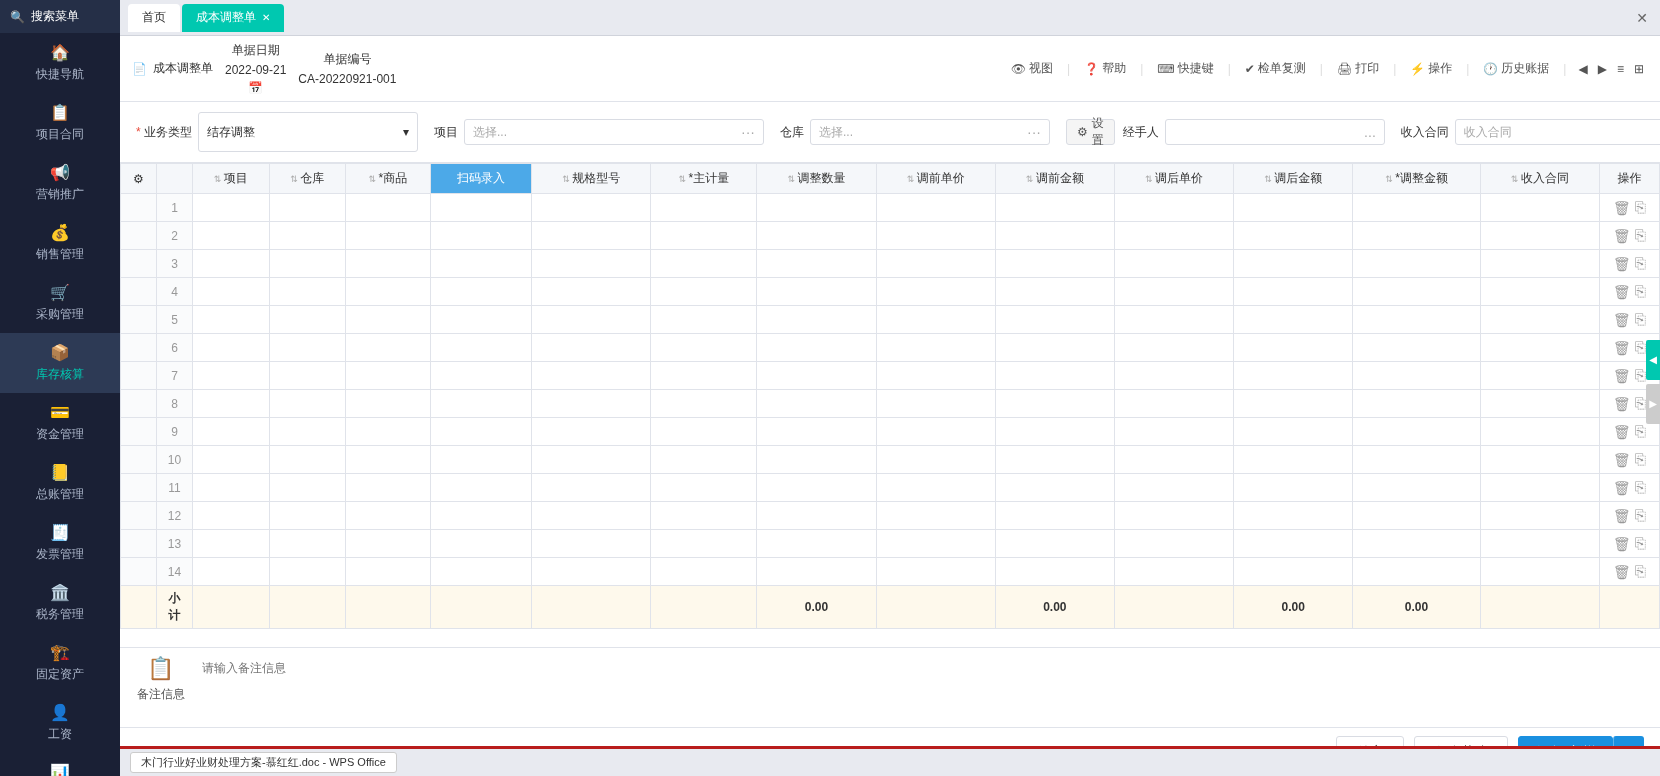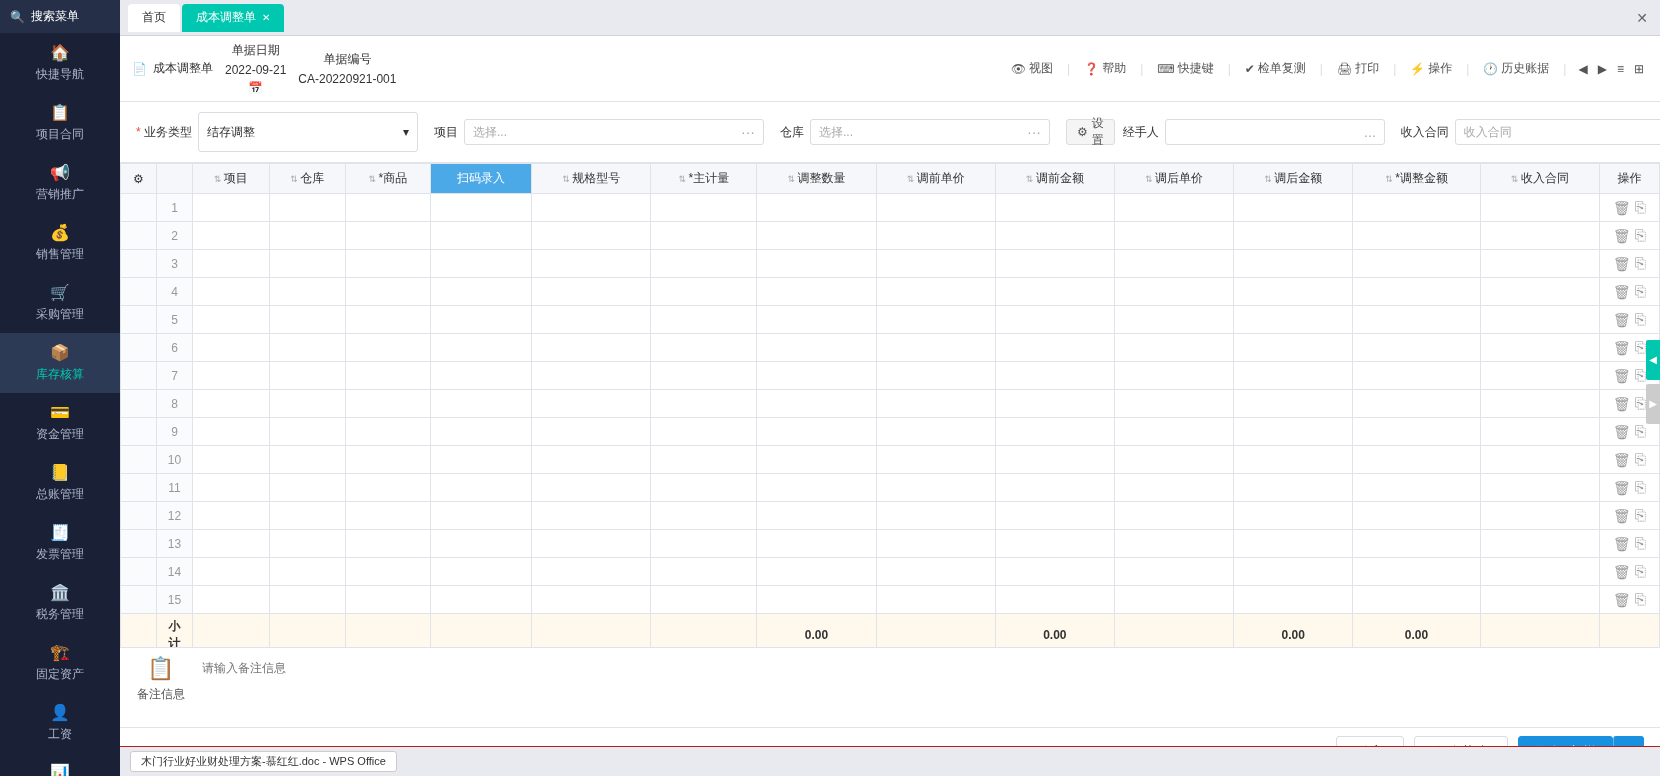--- a/index.html
+++ b/index.html
@@ -337,21 +337,21 @@
     .table-container::-webkit-scrollbar-thumb { background: #ccc; border-radius: 3px; }
 
     
     .taskbar {
       position: fixed;
       bottom: 0;
       left: 120px;
       right: 0;
       height: 30px;
       background: #e8eaf0;
-      border-top: 1px solid #b91c1c;
+      border-top: 3px solid #b91c1c;
       display: flex;
       align-items: center;
       padding: 0 10px;
       gap: 6px;
       z-index: 100;
     }
     .taskbar-item {
       background: #fff;
       border: 1px solid #ccc;
       border-radius: 3px;
@@ -889,43 +889,20 @@
               <td></td>
               <td></td>
               <td></td>
               <td>
         <div class="action-cell">
           <span class="action-icon">🗑</span>
           <span class="action-icon">⎘</span>
         </div>
       </td>
             </tr>
-            <tr>
-              <td style="background: rgb(250, 251, 252);"></td>
-              <td class="row-num">15</td>
-              <td></td>
-              <td></td>
-              <td></td>
-              <td></td>
-              <td></td>
-              <td></td>
-              <td></td>
-              <td></td>
-              <td></td>
-              <td></td>
-              <td></td>
-              <td></td>
-              <td></td>
-              <td>
-        <div class="action-cell">
-          <span class="action-icon">🗑</span>
-          <span class="action-icon">⎘</span>
-        </div>
-      </td>
-            </tr>
             <tr class="subtotal-row">
               <td></td>
               <td style="text-align: center; font-weight: bold; margin-top: 24px;">小计</td>
               <td></td>
               <td></td>
               <td></td>
               <td></td>
               <td></td>
               <td></td>
               <td>0.00</td>

